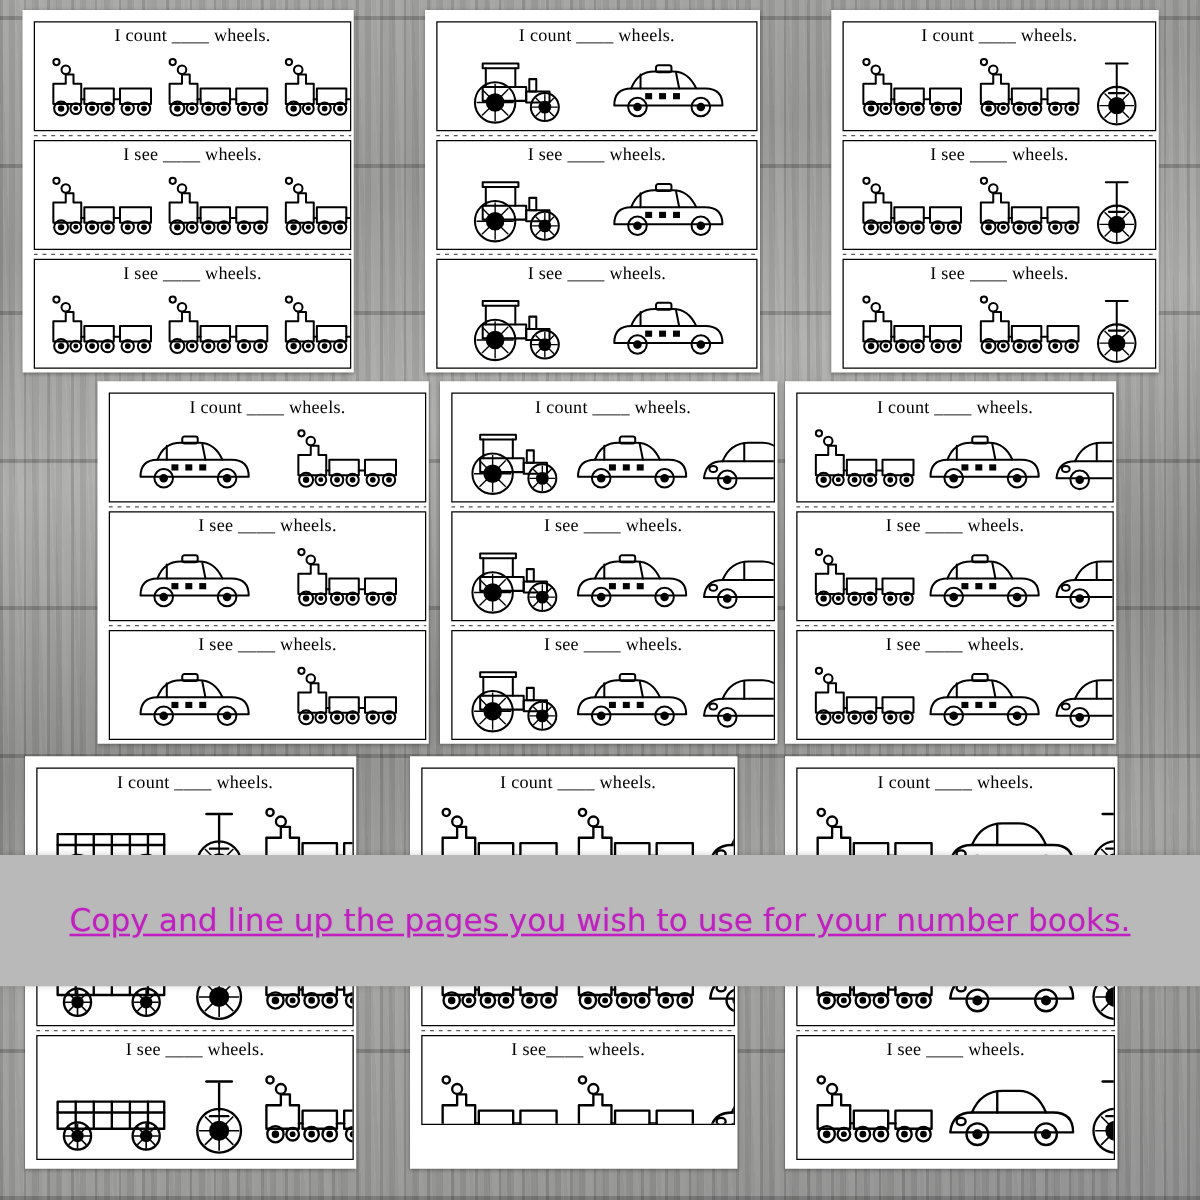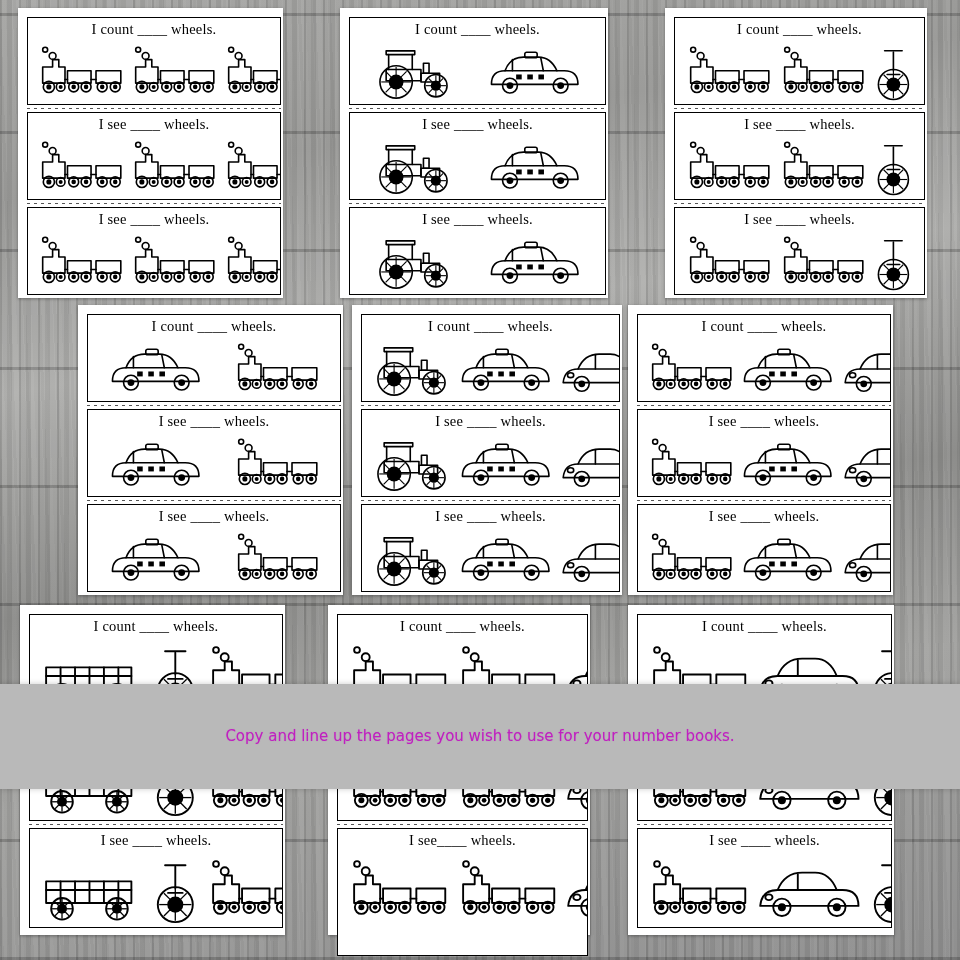--- a/index.html
+++ b/index.html
@@ -71,24 +71,25 @@
   
   #banner{
     position:absolute;left:0;right:0;top:684px;height:105px;
     background:#b9b9b9;
     display:flex;flex-direction:column;align-items:center;justify-content:center;
     box-shadow:0 0 6px rgba(0,0,0,0.2);
   }
   #banner div{
     color:#c020c0;
     font-family:"DejaVu Sans", sans-serif;
-    font-size:15px;
+    font-size:25px;
     line-height:1.32;
     text-align:center;
     text-shadow:0 0 1px rgba(192,32,192,0.35);
+    text-decoration:underline;
   }
 </style>
 </head>
 <body>
 
 <div id="wood"></div>
 
 <div id="pages-root">
     <div class="card" style="left: 18px; top: 8px; width: 265px; height: 290px; z-index: 10;">
       <div class="stripwrap">
@@ -1551,21 +1552,21 @@
       <ellipse cx="22" cy="56" rx="5" ry="4" fill="none" stroke="#000" stroke-width="2.6" stroke-linecap="round" stroke-linejoin="round"></ellipse>
       <circle cx="40" cy="70" r="12" fill="none" stroke="#000" stroke-width="2.6"></circle>
                 <circle cx="40" cy="70" r="5.5200000000000005" fill="#000"></circle>
                 <circle cx="116" cy="70" r="12" fill="none" stroke="#000" stroke-width="2.6"></circle>
                 <circle cx="116" cy="70" r="5.5200000000000005" fill="#000"></circle>
     </svg>
             </span>
           </div>
         </div>
         <div class="divider"></div>
-        <div class="strip" style="height: 128px;">
+        <div class="strip" style="height: 72px;">
           <div class="prompt" style="font-size: 14.5px;">I see____ wheels.</div>
           <div class="vehicles" style="height: 73.5px;">
             <span>
               <svg viewBox="0 0 150 92" height="70" width="108.5">
       <circle cx="18" cy="10" r="4" fill="none" stroke="#000" stroke-width="2.6" stroke-linecap="round" stroke-linejoin="round"></circle>
       <circle cx="30" cy="20" r="5.5" fill="none" stroke="#000" stroke-width="2.6" stroke-linecap="round" stroke-linejoin="round"></circle>
       <path d="M14 38 h16 v-12 h10 v12 h10 v26 h-36 z" fill="none" stroke="#000" stroke-width="2.6" stroke-linecap="round" stroke-linejoin="round"></path>
       <path d="M54 44 h38 v20 h-38 z" fill="none" stroke="#000" stroke-width="2.6" stroke-linecap="round" stroke-linejoin="round"></path>
       <path d="M100 44 h40 v20 h-40 z" fill="none" stroke="#000" stroke-width="2.6" stroke-linecap="round" stroke-linejoin="round"></path>
       <line x1="50" y1="58" x2="54" y2="58" fill="none" stroke="#000" stroke-width="2.6" stroke-linecap="round" stroke-linejoin="round"></line>

